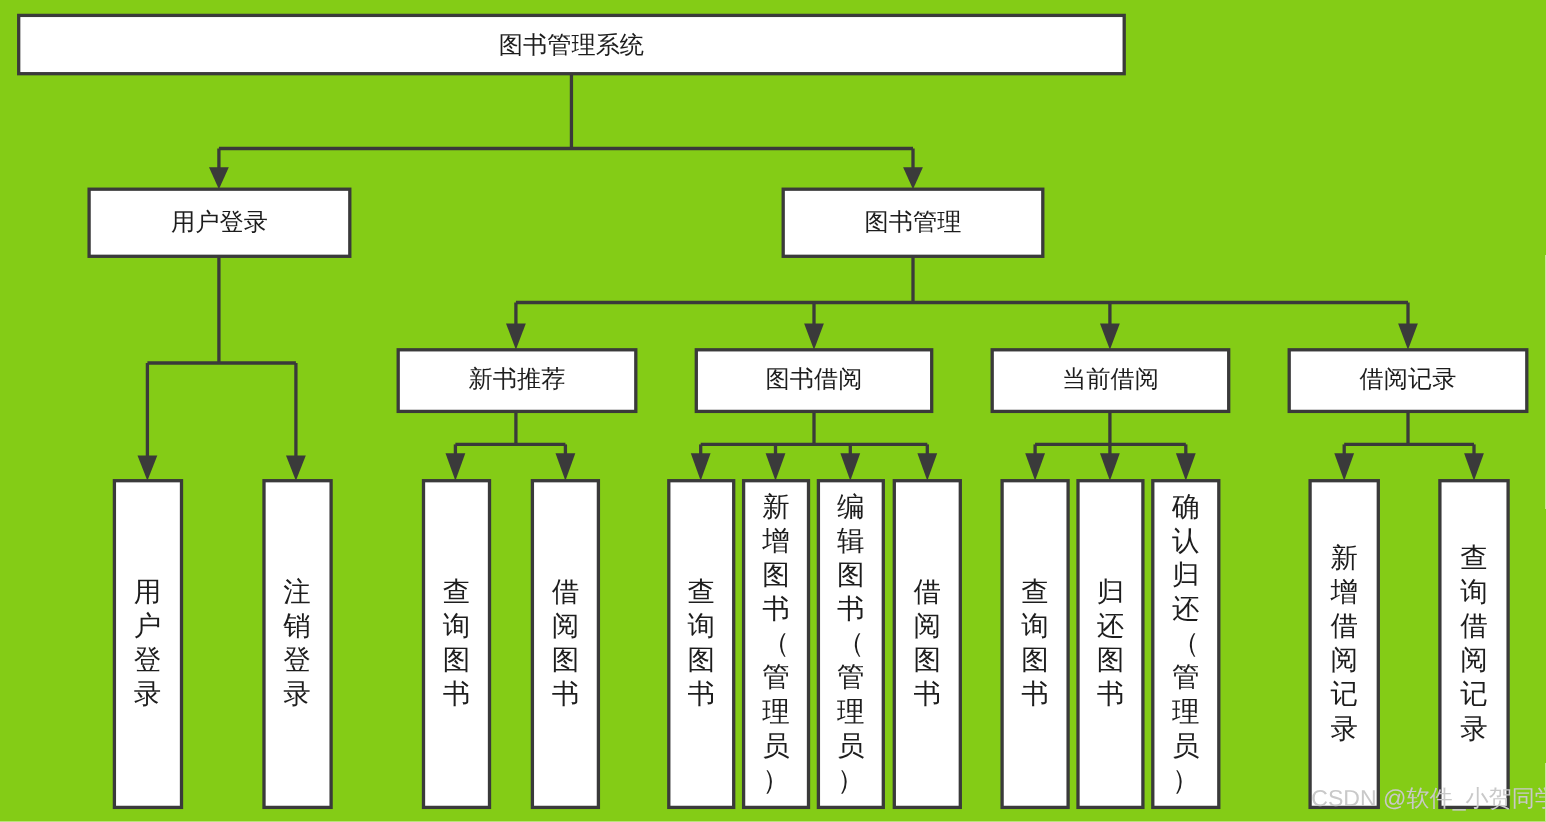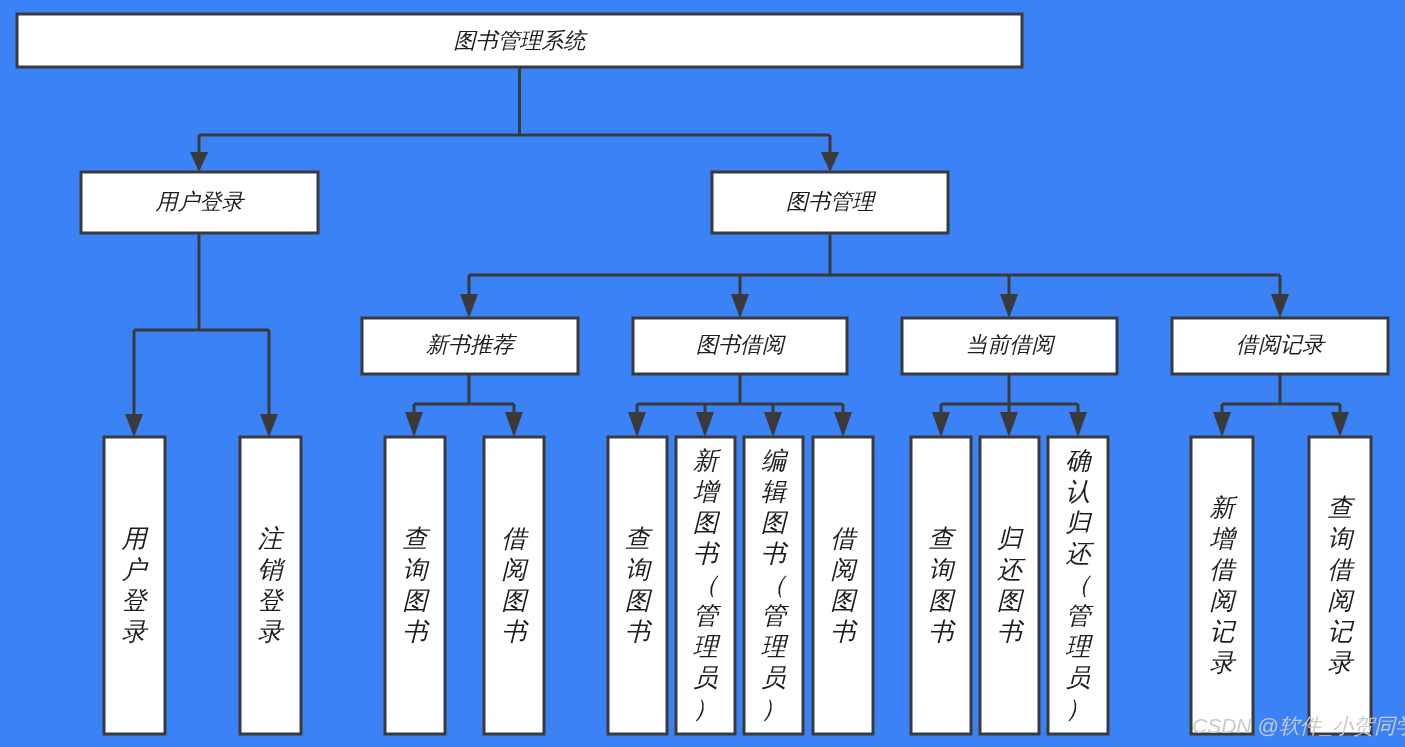--- a/index.html
+++ b/index.html
@@ -7,23 +7,22 @@
     padding: 0;
     background: #ffffff;
   }
   body {
     font-family: "Liberation Sans", "DejaVu Sans", sans-serif;
   }
   #diagram-root {
     position: relative;
     width: 1405px;
     height: 747px;
-    background: #3b82f6;
+    background: #84cc16;
     overflow: hidden;
-    font-style: italic;
   }
   svg.diagram-canvas {
     position: absolute;
     left: 0;
     top: 0;
     width: 1405px;
     height: 747px;
     display: block;
   }
   .node-box {

